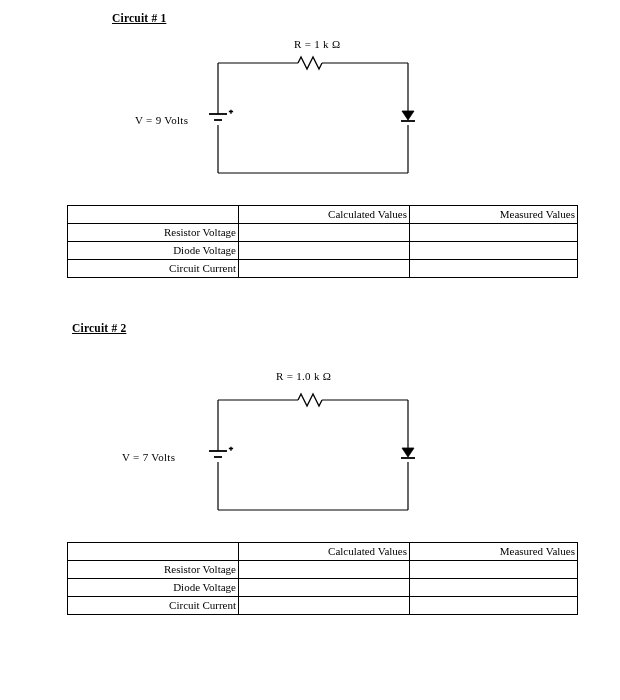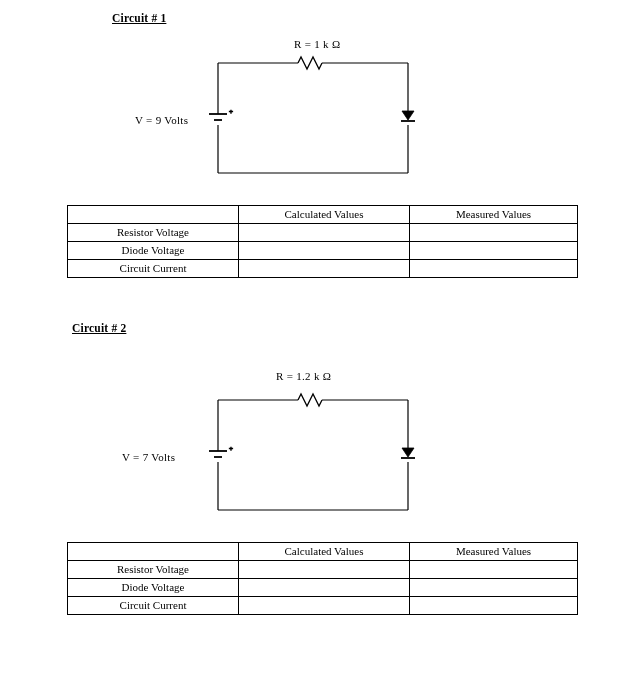--- a/index.html
+++ b/index.html
@@ -61,21 +61,21 @@
     border-collapse: collapse;
     table-layout: fixed;
     font-size: 11px;
   }
   .values-table td,
   .values-table th {
     border: 1px solid #000000;
     height: 17px;
     padding: 0 2px;
     font-weight: normal;
-    text-align: center;
+    text-align: right;
     vertical-align: middle;
     line-height: 15px;
     margin-left: 32px;
   }
   .values-table .col-label  { width: 166px; }
   .values-table .col-calc   { width: 166px; }
   .values-table .col-meas   { width: 163px; }
   .values-table .cell-empty { }
 </style>
 </head>
@@ -149,21 +149,21 @@
         <td class="cell-empty"></td>
         <td class="cell-empty"></td>
       </tr>
     </tbody>
   </table>
 
   <div class="section-title" style="left:72px; top:322px;">Circuit # 2</div>
 
   <div class="circuit" style="left:70px; top:372px;">
 
-    <div class="r-label" style="left:206px; top:-2px;">R =  1.2 k Ω</div>
+    <div class="r-label" style="left:206px; top:-2px;">R =  1.0 k Ω</div>
 
     <div class="v-label" style="left:52px; top:79px;">V = 7 Volts</div>
 
     <svg class="circuit-svg" width="480" height="150" viewBox="0 0 480 150">
       <g stroke="#000000" stroke-width="1.2" fill="none" shape-rendering="geometricPrecision">
         <line x1="148" y1="28" x2="228" y2="28"></line>
         <line x1="252" y1="28" x2="338" y2="28"></line>
         <line x1="148" y1="28" x2="148" y2="79"></line>
         <line x1="148" y1="90" x2="148" y2="138"></line>
         <line x1="148" y1="138" x2="338" y2="138"></line>

